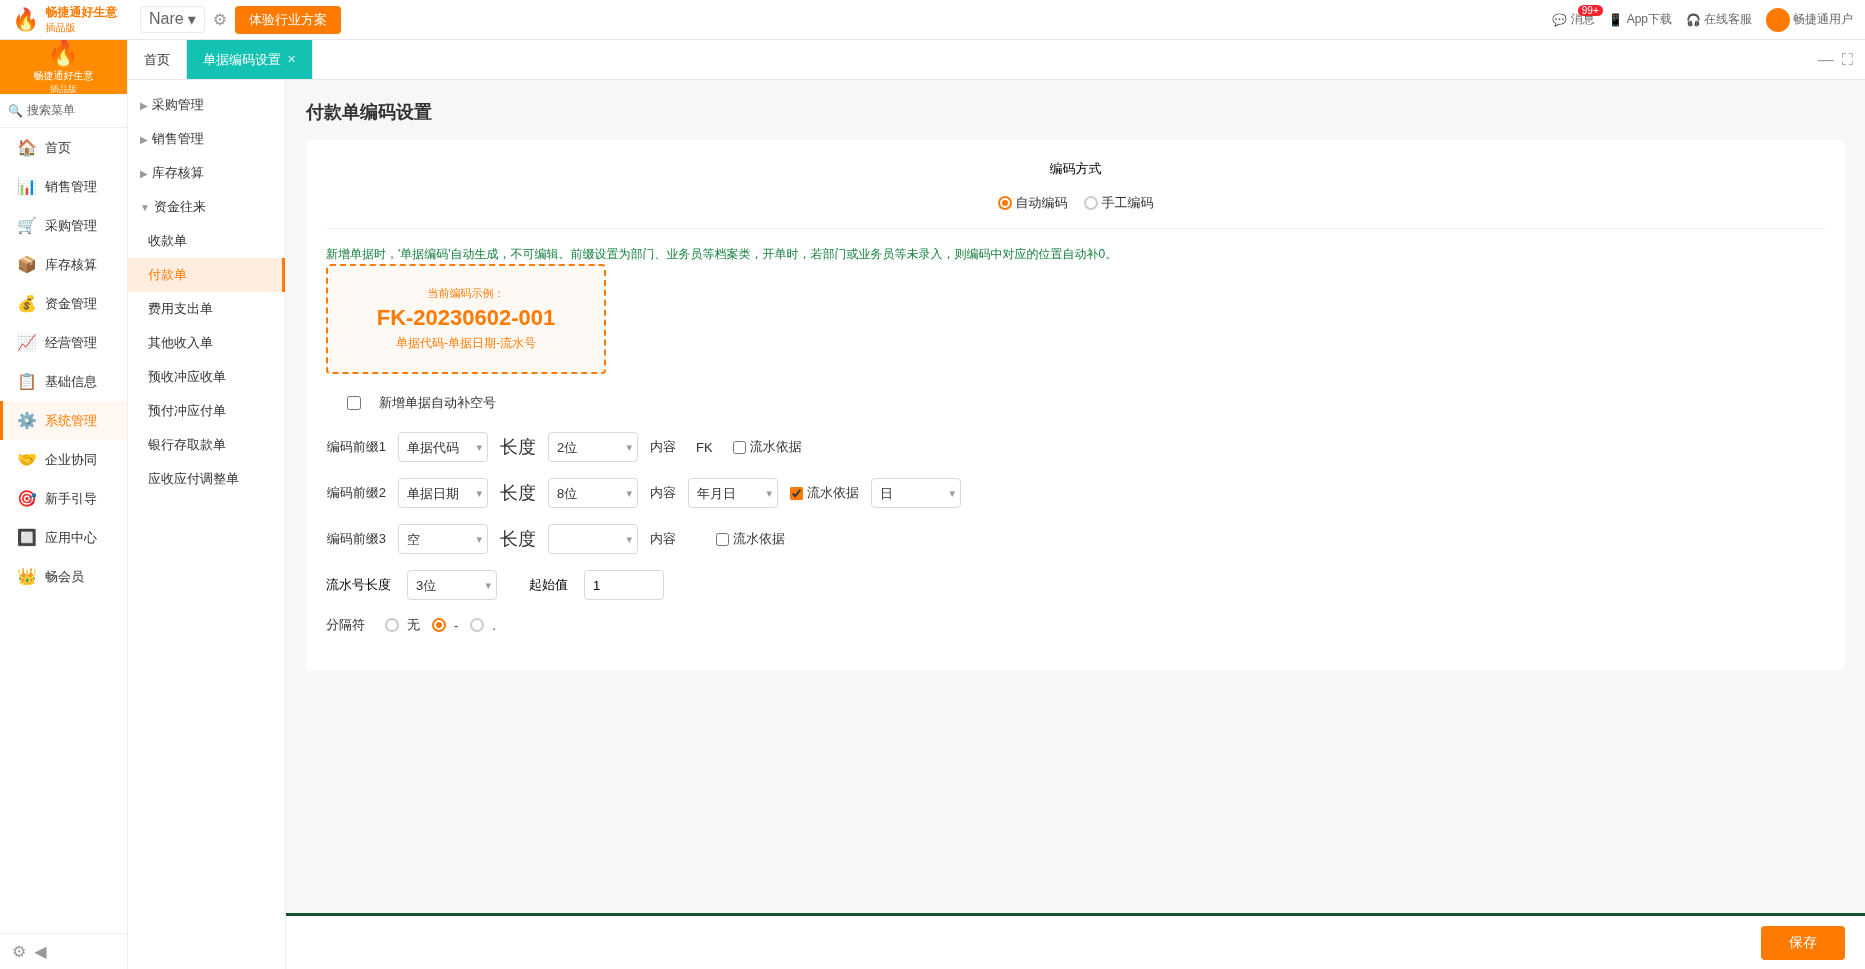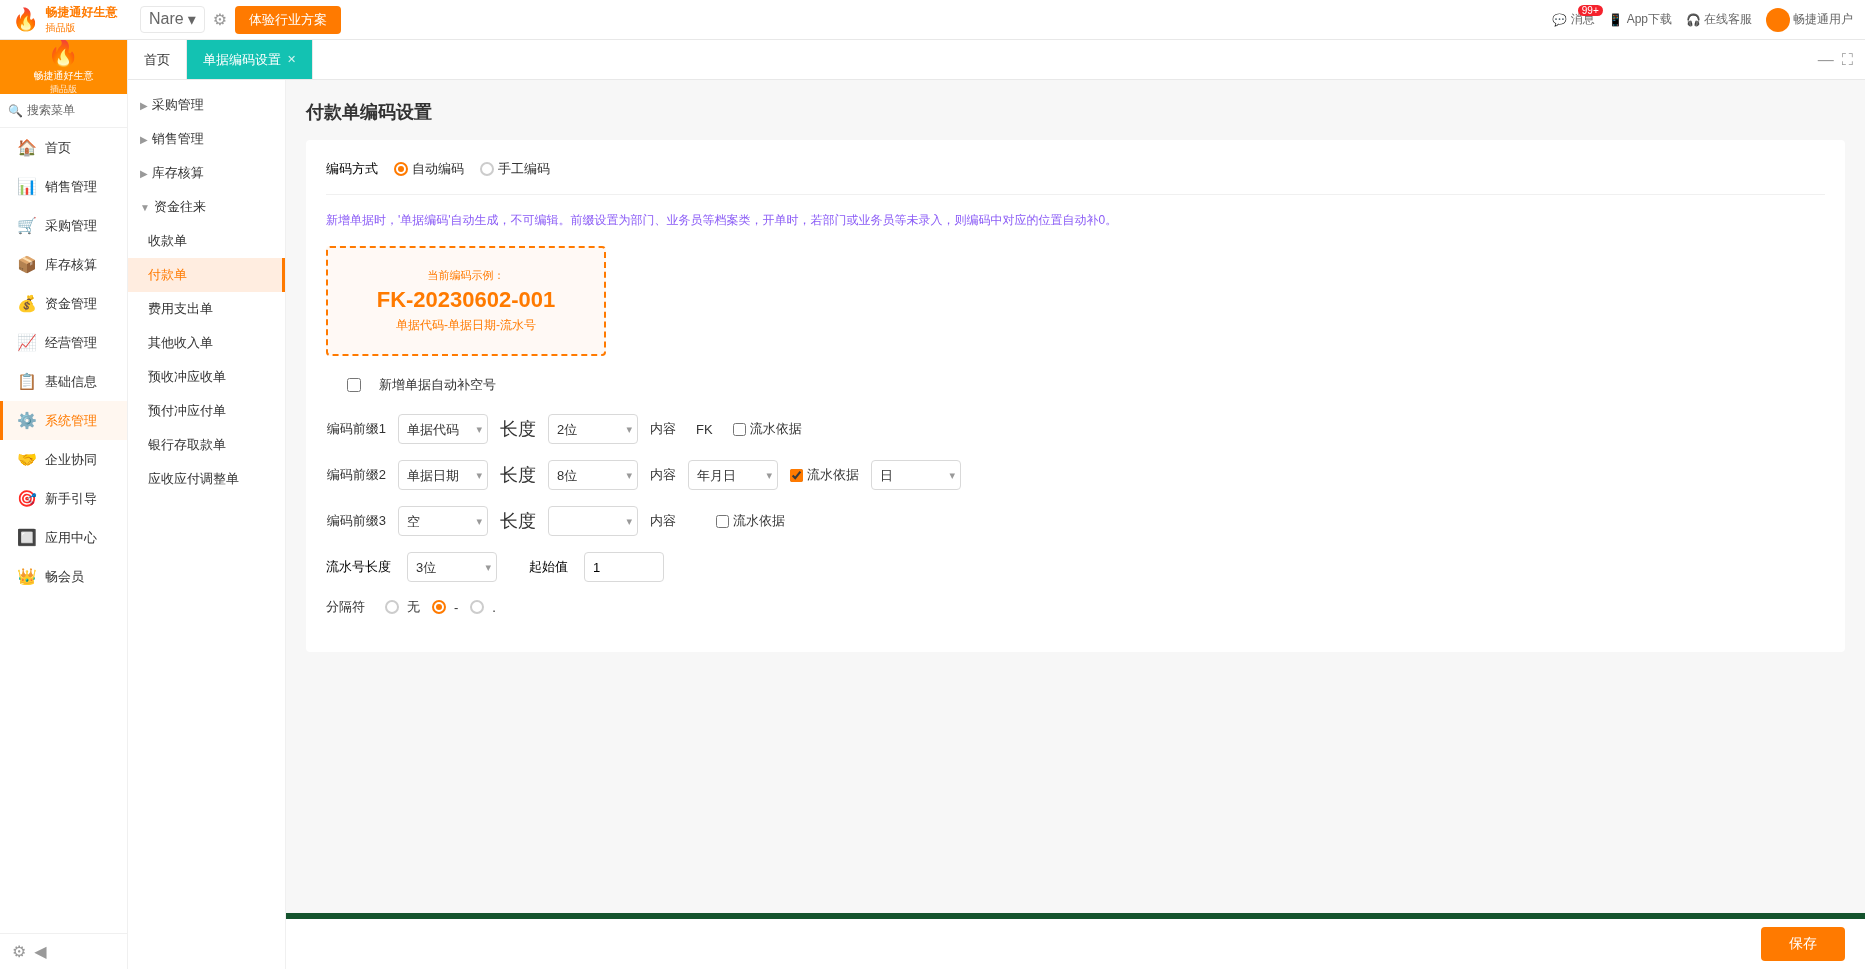--- a/index.html
+++ b/index.html
@@ -53,29 +53,29 @@
     .sub-sidebar-item.active { background: #ffede0; color: #ff7a00; border-right: 3px solid #ff7a00; }
 
     
     .page-content { flex: 1; overflow-y: auto; padding: 20px; background: #f7f7f7; }
     .page-title { font-size: 18px; font-weight: 600; color: #333; margin-bottom: 16px; }
 
     
     .settings-panel { background: #fff; border-radius: 4px; padding: 20px; }
 
     
-    .code-mode-row { display: flex; align-items: center; gap: 16px; margin-bottom: 16px; padding-bottom: 16px; border-bottom: 1px solid #f0f0f0; }
+    .code-mode-row { display: flex; align-items: center; gap: 16px; margin-bottom: 16px; padding-bottom: 16px; border-bottom: 1px solid #f0f0f0; flex-direction: column; }
     .radio-group { display: flex; align-items: center; gap: 16px; }
     .radio-item { display: flex; align-items: center; gap: 4px; cursor: pointer; font-size: 13px; color: #333; }
     .radio-dot { width: 14px; height: 14px; border-radius: 50%; border: 2px solid #ccc; display: flex; align-items: center; justify-content: center; }
     .radio-dot.selected { border-color: #ff7a00; }
     .radio-dot.selected::after { content: ''; width: 6px; height: 6px; border-radius: 50%; background: #ff7a00; }
 
     
-    .desc-text { font-size: 12px; color: #8b5cf6; margin-bottom: 16px; line-height: 1.6; }
+    .desc-text { font-size: 12px; color: #15803d; line-height: 1.6; }
 
     
     .code-preview-box { border: 2px dashed #ff7a00; background: #fff9f5; border-radius: 4px; padding: 20px; text-align: center; margin-bottom: 20px; display: inline-block; min-width: 280px; }
     .code-preview-main { font-size: 22px; font-weight: 600; color: #ff7a00; }
     .code-preview-sub { font-size: 12px; color: #ff7a00; margin-top: 4px; }
 
     
     .checkbox-row { display: flex; align-items: center; gap: 18px; margin-bottom: 20px; font-size: 13px; color: #333; margin-left: 21px; }
     .checkbox-box { width: 14px; height: 14px; border: 1px solid #ccc; border-radius: 2px; cursor: pointer; }
 
@@ -91,21 +91,21 @@
     .checkbox-inline { display: flex; align-items: center; gap: 4px; font-size: 13px; color: #333; cursor: pointer; }
     .checkbox-inline input { cursor: pointer; }
 
     
     .serial-row { display: flex; align-items: center; gap: 16px; margin-bottom: 16px; }
 
     
     .sep-row { display: flex; align-items: center; gap: 12px; margin-bottom: 16px; font-size: 13px; color: #333; }
 
     
-    .save-bar { height: 56px; background: #fff; border-top: 6px solid #14532d; display: flex; align-items: center; justify-content: flex-end; padding: 0 20px; }
+    .save-bar { height: 56px; background: #fff; border-top: 3px solid #14532d; display: flex; align-items: center; justify-content: flex-end; padding: 0 20px; }
     .btn-save { background: #ff7a00; color: #fff; border: none; border-radius: 4px; padding: 8px 28px; font-size: 14px; cursor: pointer; }
     .orange-radio { width: 14px; height: 14px; border-radius: 50%; border: 2px solid #ff7a00; display: inline-flex; align-items: center; justify-content: center; }
     .orange-radio.filled::after { content: ''; width: 6px; height: 6px; border-radius: 50%; background: #ff7a00; display: block; }
     .grey-radio { width: 14px; height: 14px; border-radius: 50%; border: 2px solid #ccc; display: inline-flex; align-items: center; justify-content: center; }
   </style>
 </head>
 <body>
 
 <div class="top-bar">
   <div class="top-bar-brand">

